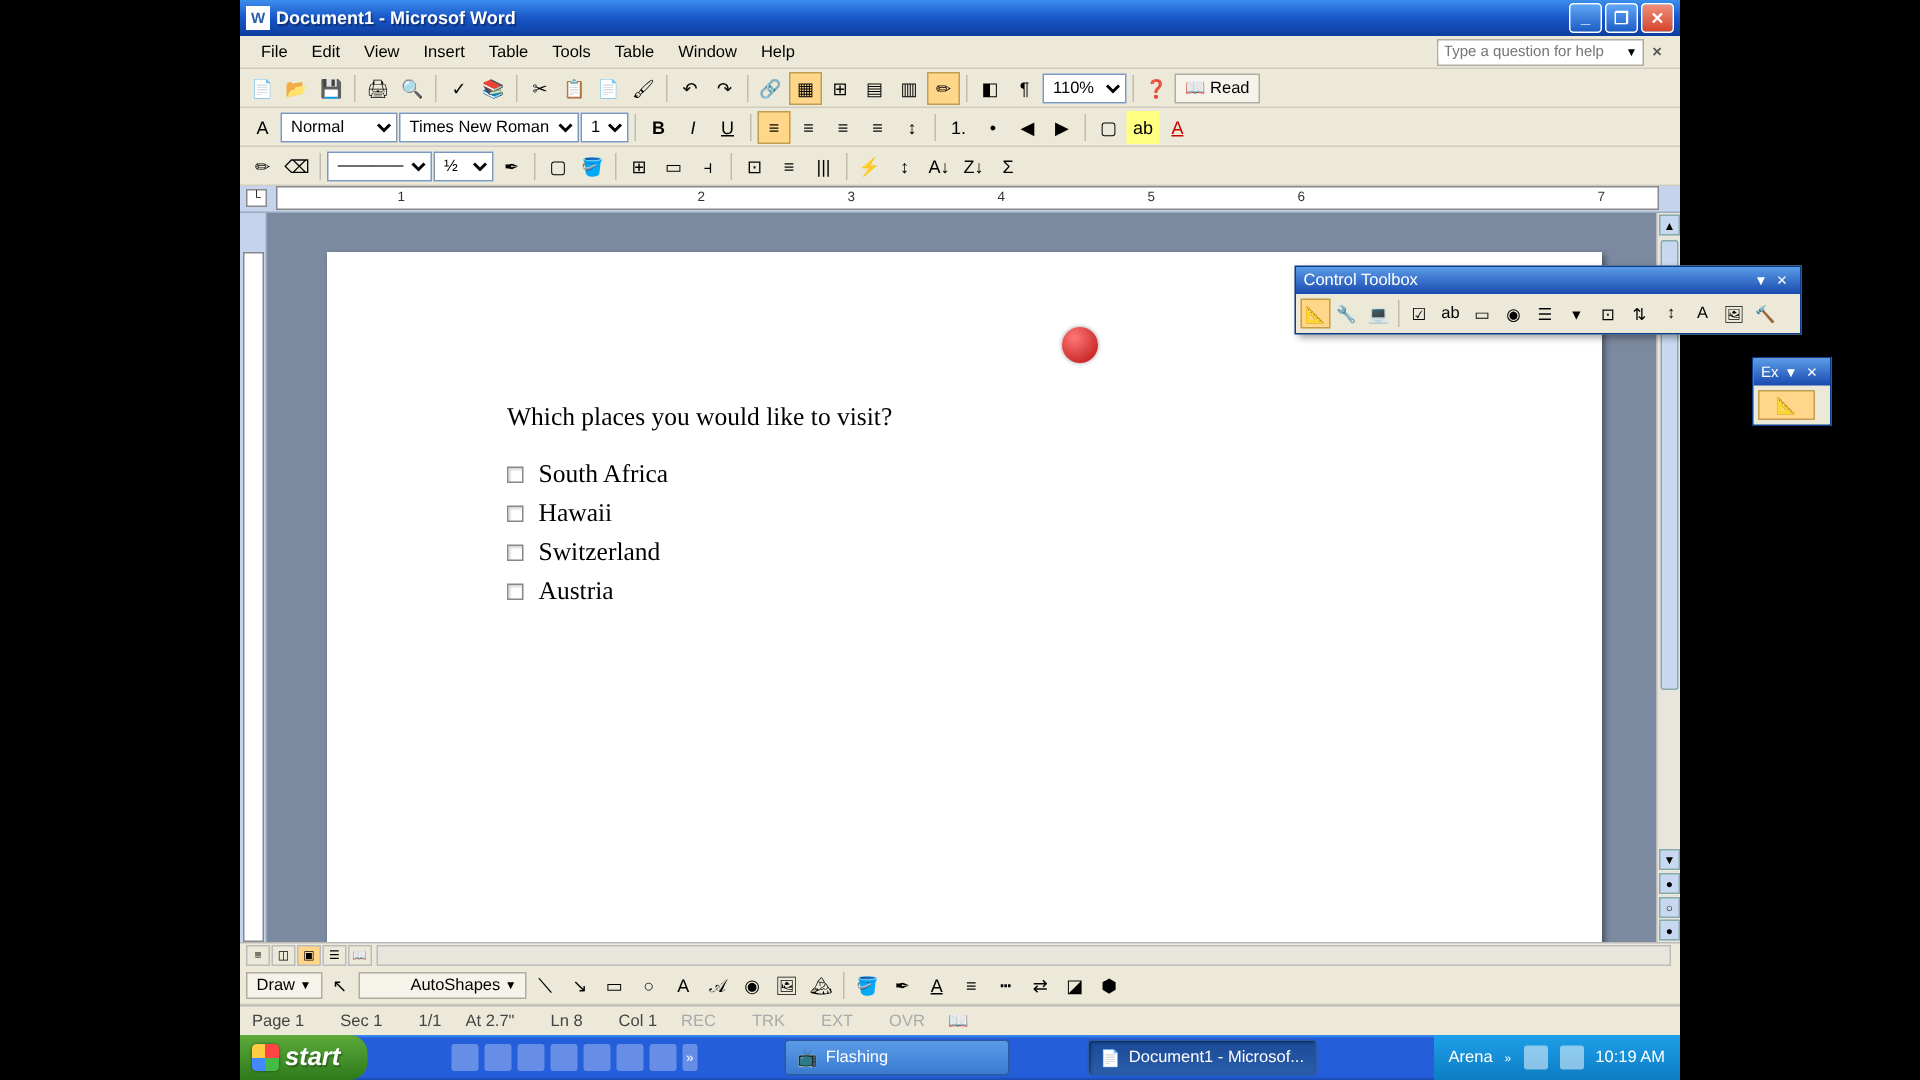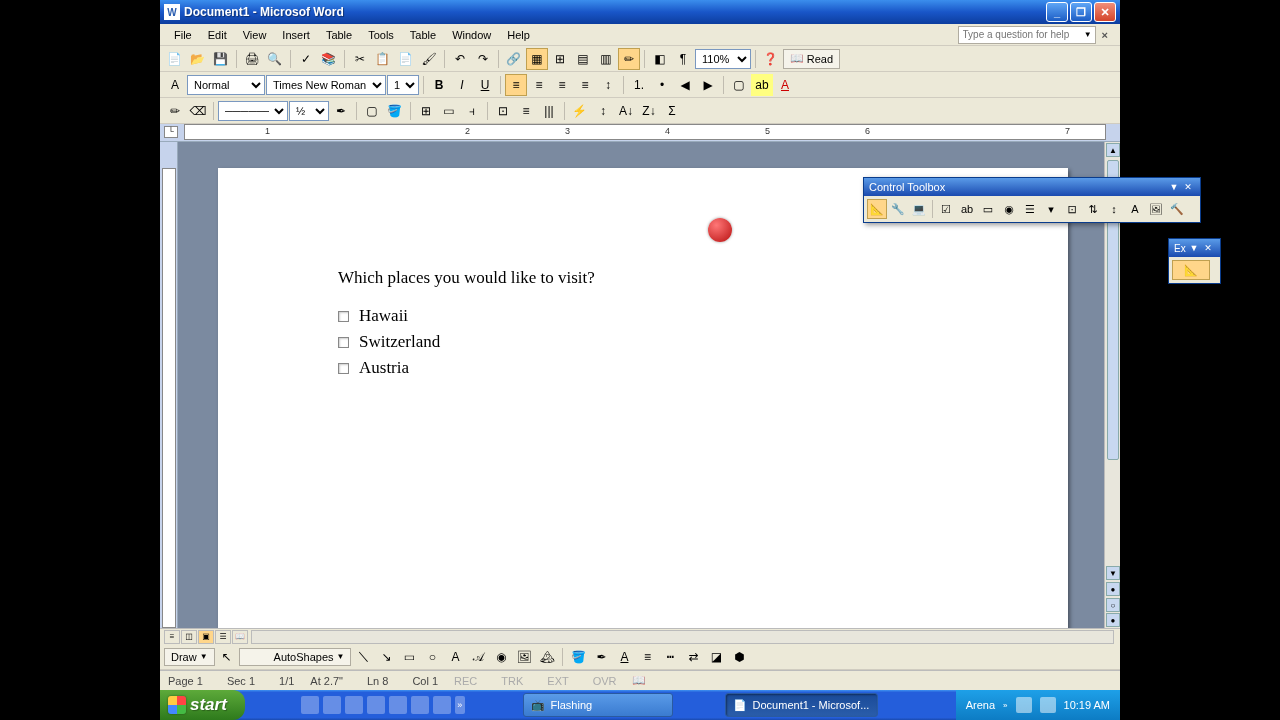--- a/index.html
+++ b/index.html
@@ -215,20 +215,24 @@
   <div class="work">
     <div class="vruler">
         <div class="vruler-inner"></div>
       </div>
     <div class="docscroll">
       <div class="page">
         <div class="redcircle"></div>
         <div class="q">Which places you would like to visit?</div>
         <div class="opt">
             <div class="cb"></div>
+            <span>South Africa</span>
+          </div>
+        <div class="opt">
+            <div class="cb"></div>
             <span>Hawaii</span>
           </div>
         <div class="opt">
             <div class="cb"></div>
             <span>Switzerland</span>
           </div>
         <div class="opt">
             <div class="cb"></div>
             <span>Austria</span>
           </div>

